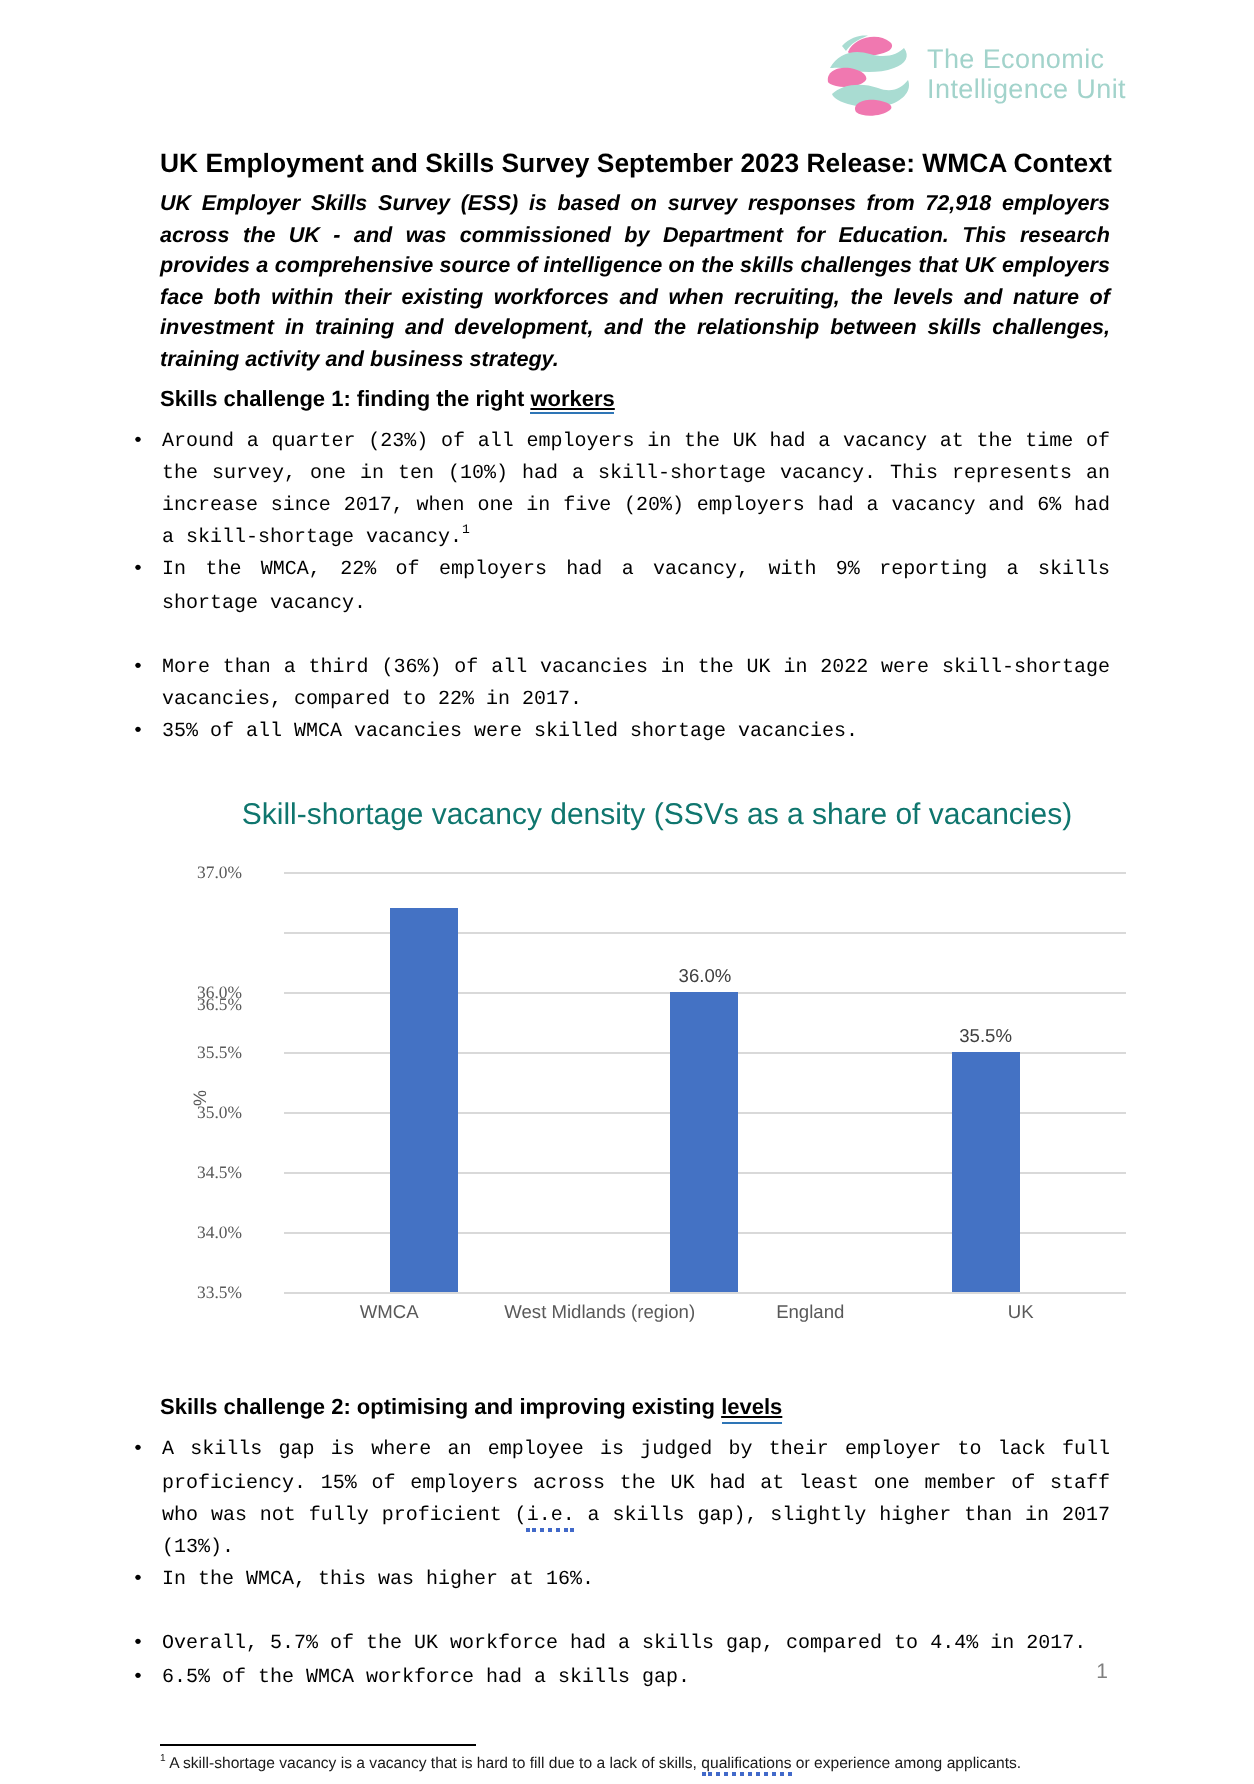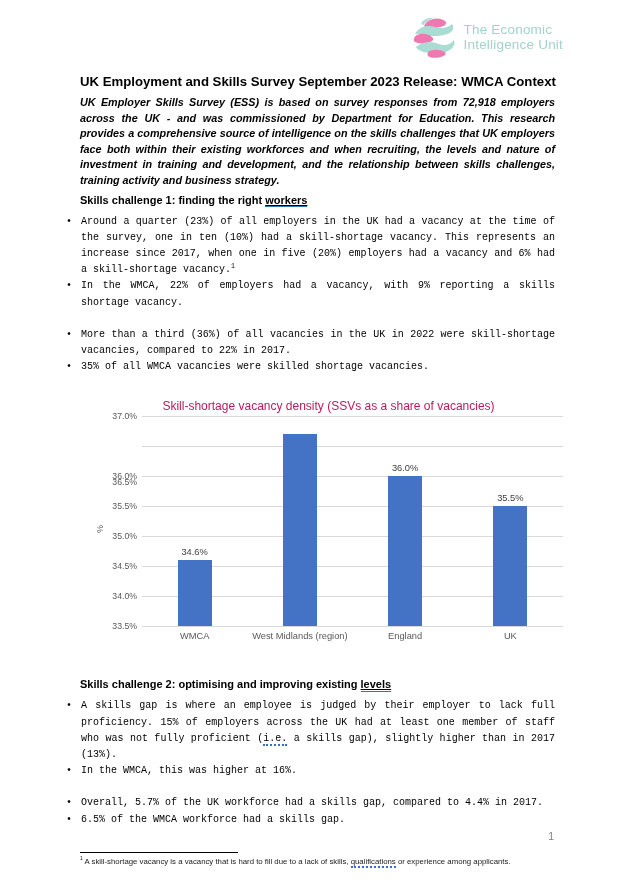--- a/index.html
+++ b/index.html
@@ -21,26 +21,26 @@
   .u-dbl { text-decoration:underline; border-bottom:1.5px solid #2E75B6; padding-bottom:.5px; }
   .u-sq  { border-bottom:2px dotted #4169C9; }
   
   ul.bullets { list-style:none; margin:7px 0 0 1px; padding:0; font-size:10px; line-height:16.2px;font-family:Liberation Mono, monospace; }
   ul.bullets li { position:relative; text-align:justify; }
   ul.bullets li::before { content:"\2022"; position:absolute; left:-15px; top:0; }
   ul.bullets li.gap { margin-top:16px; }
   sup { font-size:.65em; line-height:0; vertical-align:super; }
   
   figure.chart { margin:24px 0 0 14px; width:469px; }
-  .chart-title { text-align:center; color:#be185d; font-size:12px; margin-bottom:3px; }
+  .chart-title { text-align:center; color:#0f766e; font-size:15px; margin-bottom:20px; }
   .chart-body { display:flex; }
   .y-title { width:12px; position:relative; }
   .y-title span { position:absolute; top:50%; left:50%; transform:translate(-50%,-50%) rotate(-90deg); font-size:9px; color:#595959; }
   .y-labels { position:relative; width:36px; height:210px; font-size:8.7px; color:#595959; }
-  .y-tick { position:absolute; right:5px; transform:translateY(-50%); white-space:nowrap; }
+  .y-tick { position:absolute; right:21px; transform:translateY(-50%); white-space:nowrap;font-family:Liberation Serif, serif; }
   .plot-col { flex:1; }
   .plot { position:relative; height:210px; }
   .gridline { position:absolute; left:0; right:0; height:1px; }
   .bars { position:absolute; left:0; right:0; top:0; bottom:0; display:flex; }
   .bar-col { flex:1; position:relative; }
   .bar { position:absolute; bottom:0; left:50%; margin-left:-17px; width:34px; }
   .bar-label { position:absolute; left:0; right:0; text-align:center; font-size:9.3px; color:#404040; }
   .x-labels { display:flex; margin-top:5px; font-size:9.3px; color:#595959; }
   .x-lab { flex:1; text-align:center; }
   
@@ -101,24 +101,20 @@
             <div class="gridline" style="top: 0px; background: rgb(217, 217, 217);"></div>
             <div class="gridline" style="top: 30px; background: rgb(217, 217, 217);"></div>
             <div class="gridline" style="top: 60px; background: rgb(217, 217, 217);"></div>
             <div class="gridline" style="top: 90px; background: rgb(217, 217, 217);"></div>
             <div class="gridline" style="top: 120px; background: rgb(217, 217, 217);"></div>
             <div class="gridline" style="top: 150px; background: rgb(217, 217, 217);"></div>
             <div class="gridline" style="top: 180px; background: rgb(217, 217, 217);"></div>
             <div class="gridline" style="top: 210px; background: rgb(217, 217, 217);"></div>
             <div class="bars">
               <div class="bar-col">
-                <div class="bar-label" style="bottom: 69px;">34.6%</div>
-                <div class="bar" style="height: 66px; background: rgb(68, 114, 196);"></div>
-              </div>
-              <div class="bar-col">
                 <div class="bar-label" style="bottom: 181px;">36.7%</div>
                 <div class="bar" style="height: 192px; background: rgb(68, 114, 196);"></div>
               </div>
               <div class="bar-col">
                 <div class="bar-label" style="bottom: 153px;">36.0%</div>
                 <div class="bar" style="height: 150px; background: rgb(68, 114, 196);"></div>
               </div>
               <div class="bar-col">
                 <div class="bar-label" style="bottom: 123px;">35.5%</div>
                 <div class="bar" style="height: 120px; background: rgb(68, 114, 196);"></div>

